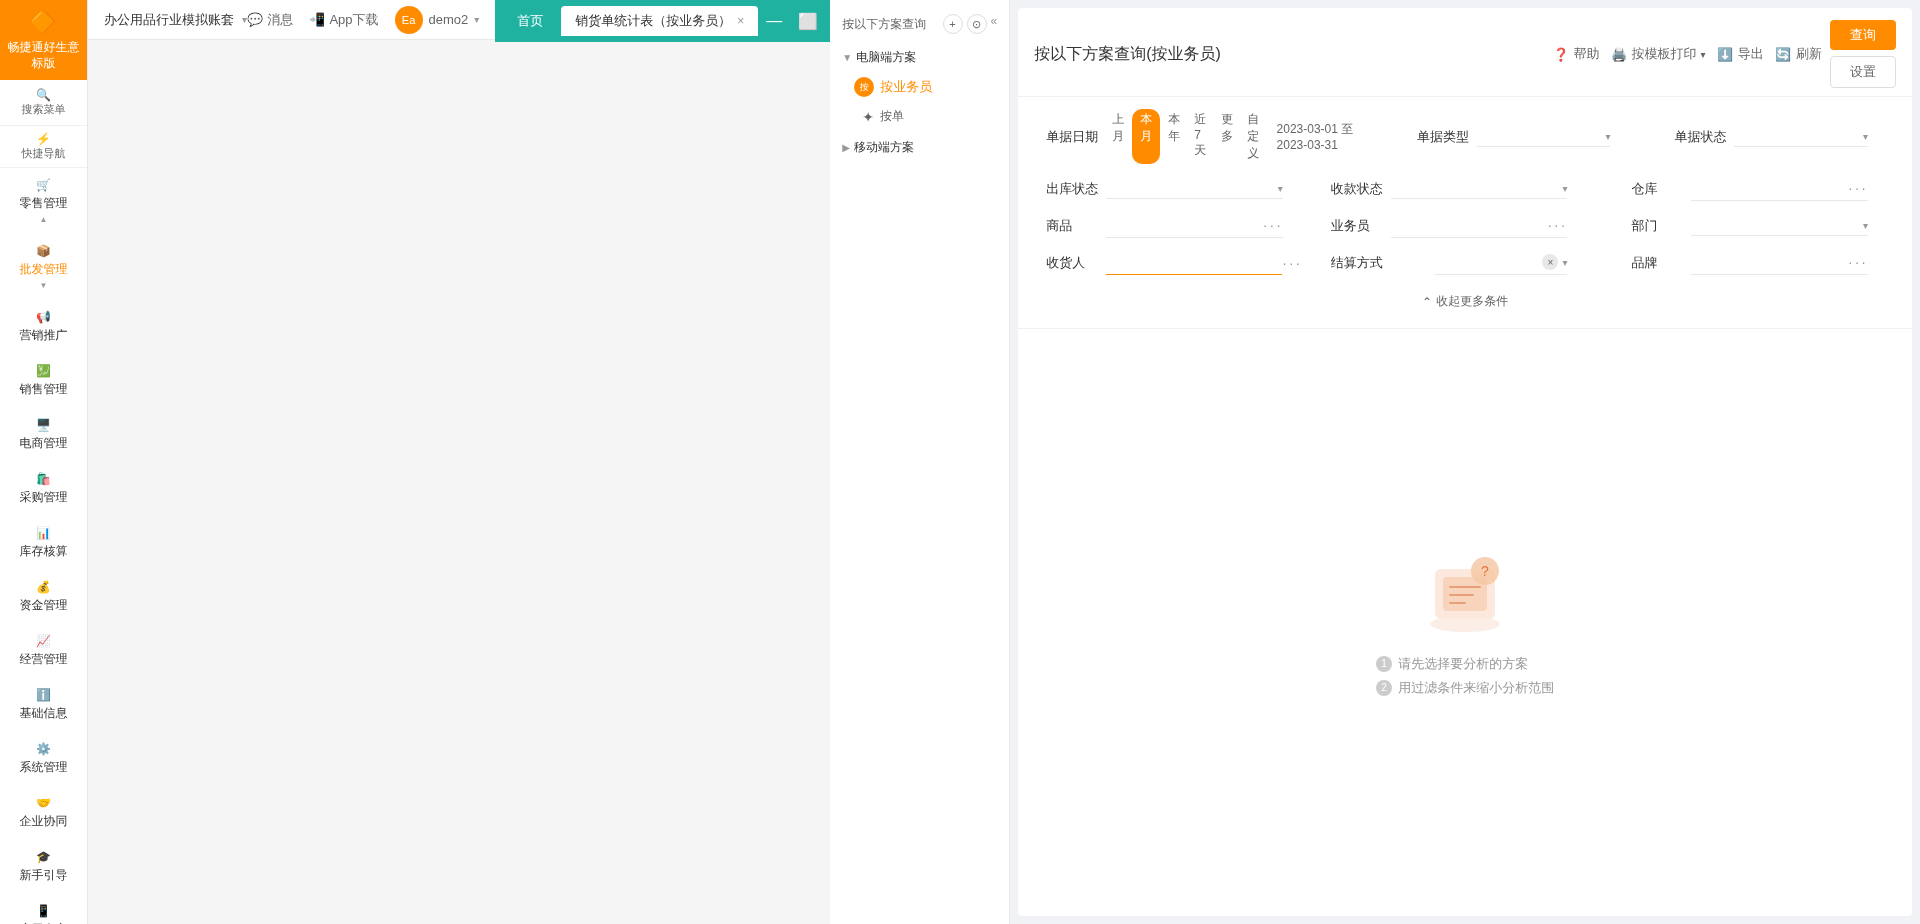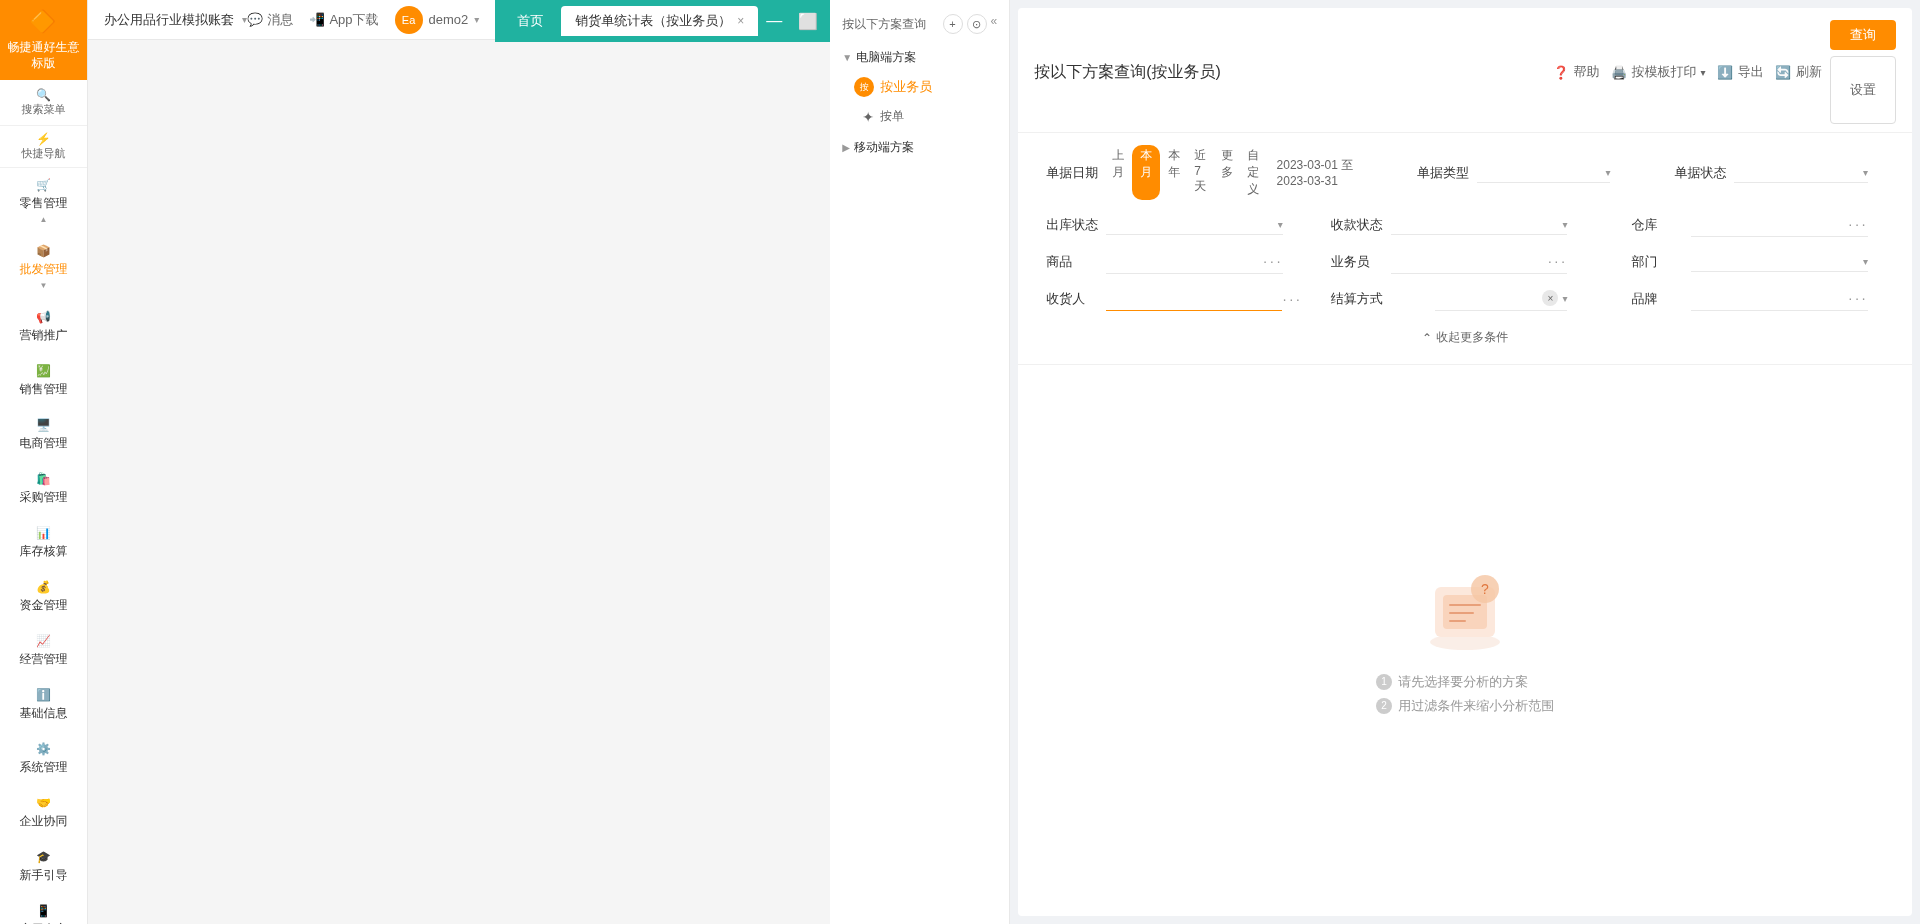--- a/index.html
+++ b/index.html
@@ -57,21 +57,21 @@
 
     
     .right-content { flex: 1; display: flex; flex-direction: column; overflow: hidden; background: #fff; margin: 8px; border-radius: 4px; }
 
     
     .page-header { padding: 12px 16px 8px; display: flex; align-items: center; justify-content: space-between; border-bottom: 1px solid #f0f0f0; }
     .page-title { font-size: 16px; color: #333; font-weight: 500; }
     .page-actions { display: flex; align-items: center; gap: 12px; }
     .page-action-item { display: flex; align-items: center; gap: 4px; color: #666; font-size: 13px; cursor: pointer; }
     .query-btn { background: #ff8c00; color: #fff; border: none; padding: 6px 20px; border-radius: 4px; font-size: 13px; cursor: pointer; }
-    .setting-btn { border: 1px solid #ddd; color: #666; background: #fff; padding: 24px 16px; border-radius: 4px; font-size: 13px; cursor: pointer; }
+    .setting-btn { border: 1px solid #ddd; color: #666; background: #fff; padding: 6px 16px; border-radius: 4px; font-size: 13px; cursor: pointer; }
 
     
     .filter-area { padding: 12px 28px; border-bottom: 1px solid #f0f0f0; }
     .filter-row { display: flex; align-items: center; gap: 0; margin-bottom: 12px; }
     .filter-row:last-child { margin-bottom: 0; }
     .filter-item { display: flex; align-items: center; flex: 1; min-width: 0; }
     .filter-label { color: #333; font-size: 13px; white-space: nowrap; margin-right: 8px; min-width: 52px; }
     .filter-input { flex: 1; border: none; border-bottom: 1px solid #e8e8e8; padding: 4px 0; font-size: 13px; color: #333; outline: none; background: transparent; }
     .filter-input.orange-line { border-bottom-color: #ff8c00; }
     .filter-select { flex: 1; display: flex; align-items: center; justify-content: space-between; border-bottom: 1px solid #e8e8e8; padding: 4px 0; cursor: pointer; }

